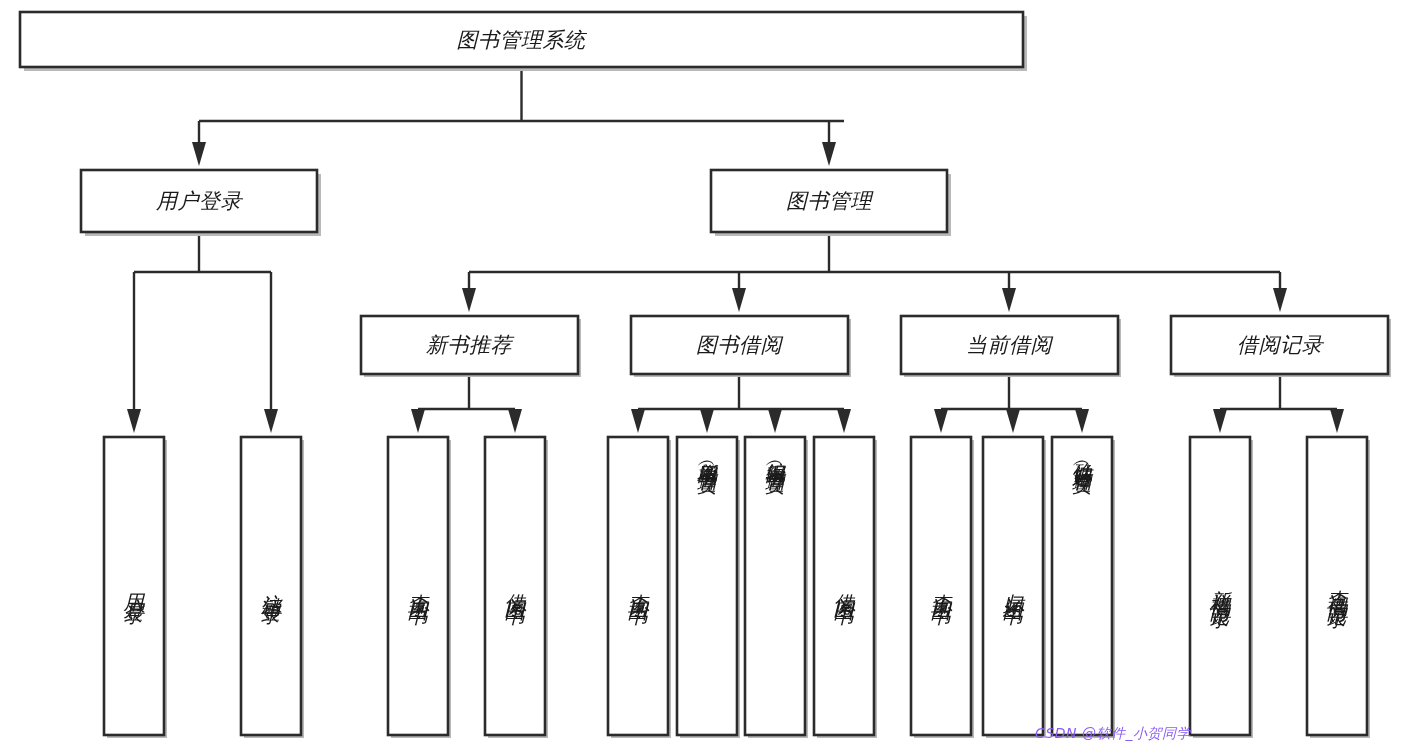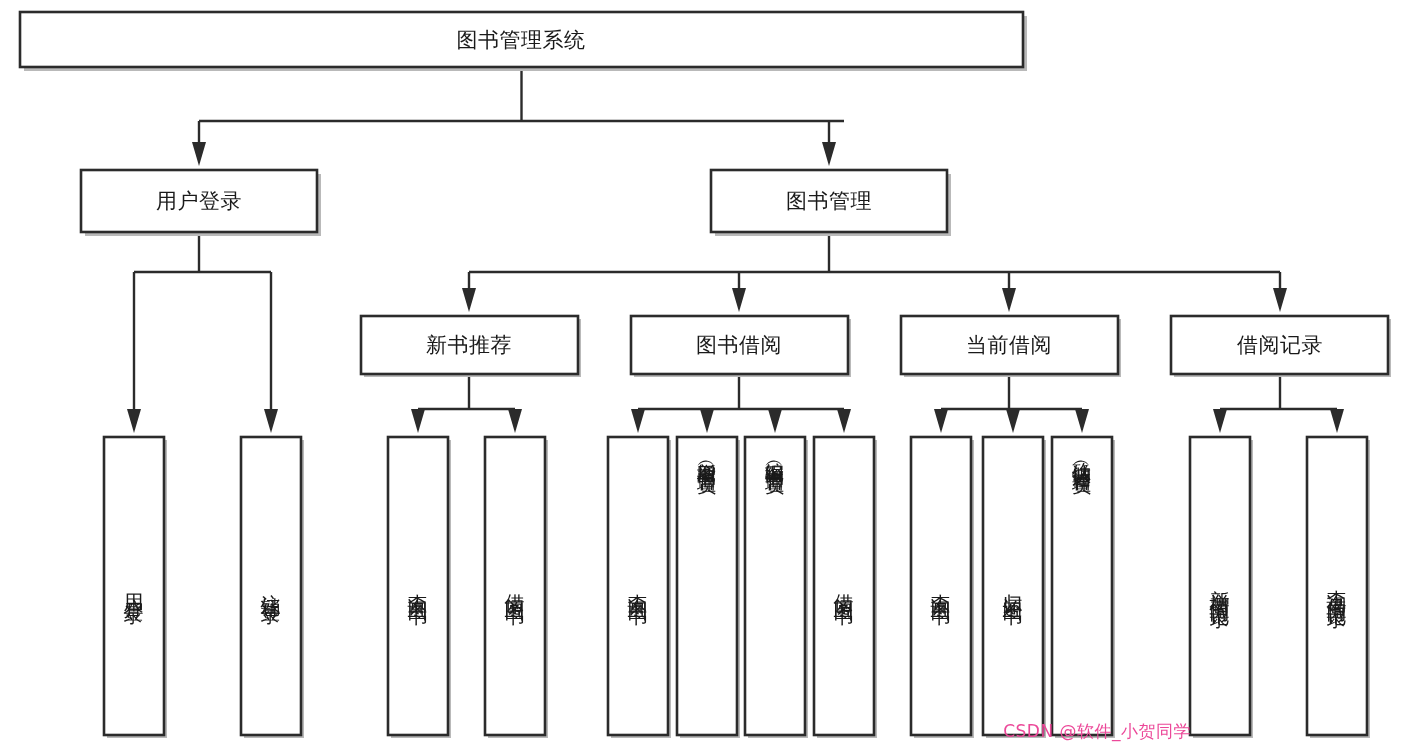--- a/index.html
+++ b/index.html
@@ -12,20 +12,21 @@
     width: 1405px;
     height: 747px;
     overflow: hidden;
     font-family: "DejaVu Sans", "Liberation Sans", sans-serif;
   }
   #diagram-root {
     position: relative;
     width: 1199px;
     height: 747px;
     background: #ffffff;
+    font-style: italic;
   }
   svg.diagram-canvas {
     position: absolute;
     left: 0;
     top: 0;
     width: 1405px;
     height: 747px;
     display: block;
   }
   .node-box {
@@ -70,22 +71,22 @@
     line-height: 1;
     color: #1a1a1a;
     letter-spacing: 4px;
     white-space: nowrap;
   }
   .watermark {
     position: absolute;
     right: 8px;
     bottom: 4px;
     font-family: "DejaVu Sans", "Liberation Sans", sans-serif;
-    font-size: 17px;
-    color: #ec4899;
+    font-size: 14px;
+    color: #8b5cf6;
     letter-spacing: 0.5px;
     white-space: nowrap;
     user-select: none;
     margin-top: 48px;
   }
 </style>
 </head>
 <body>
 
 <div id="diagram-root">

